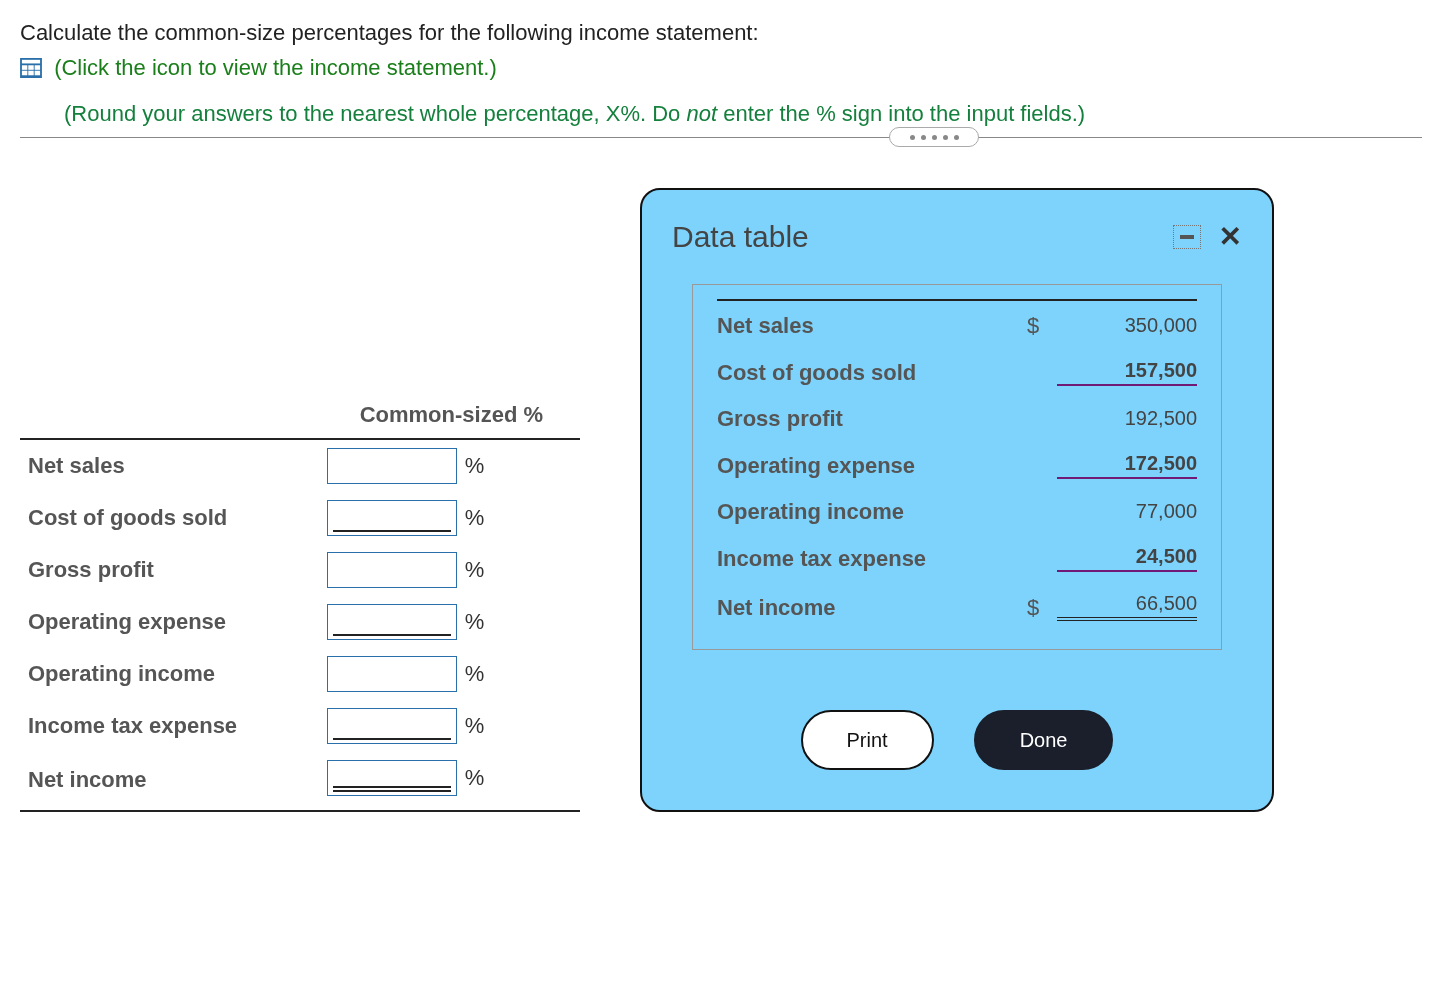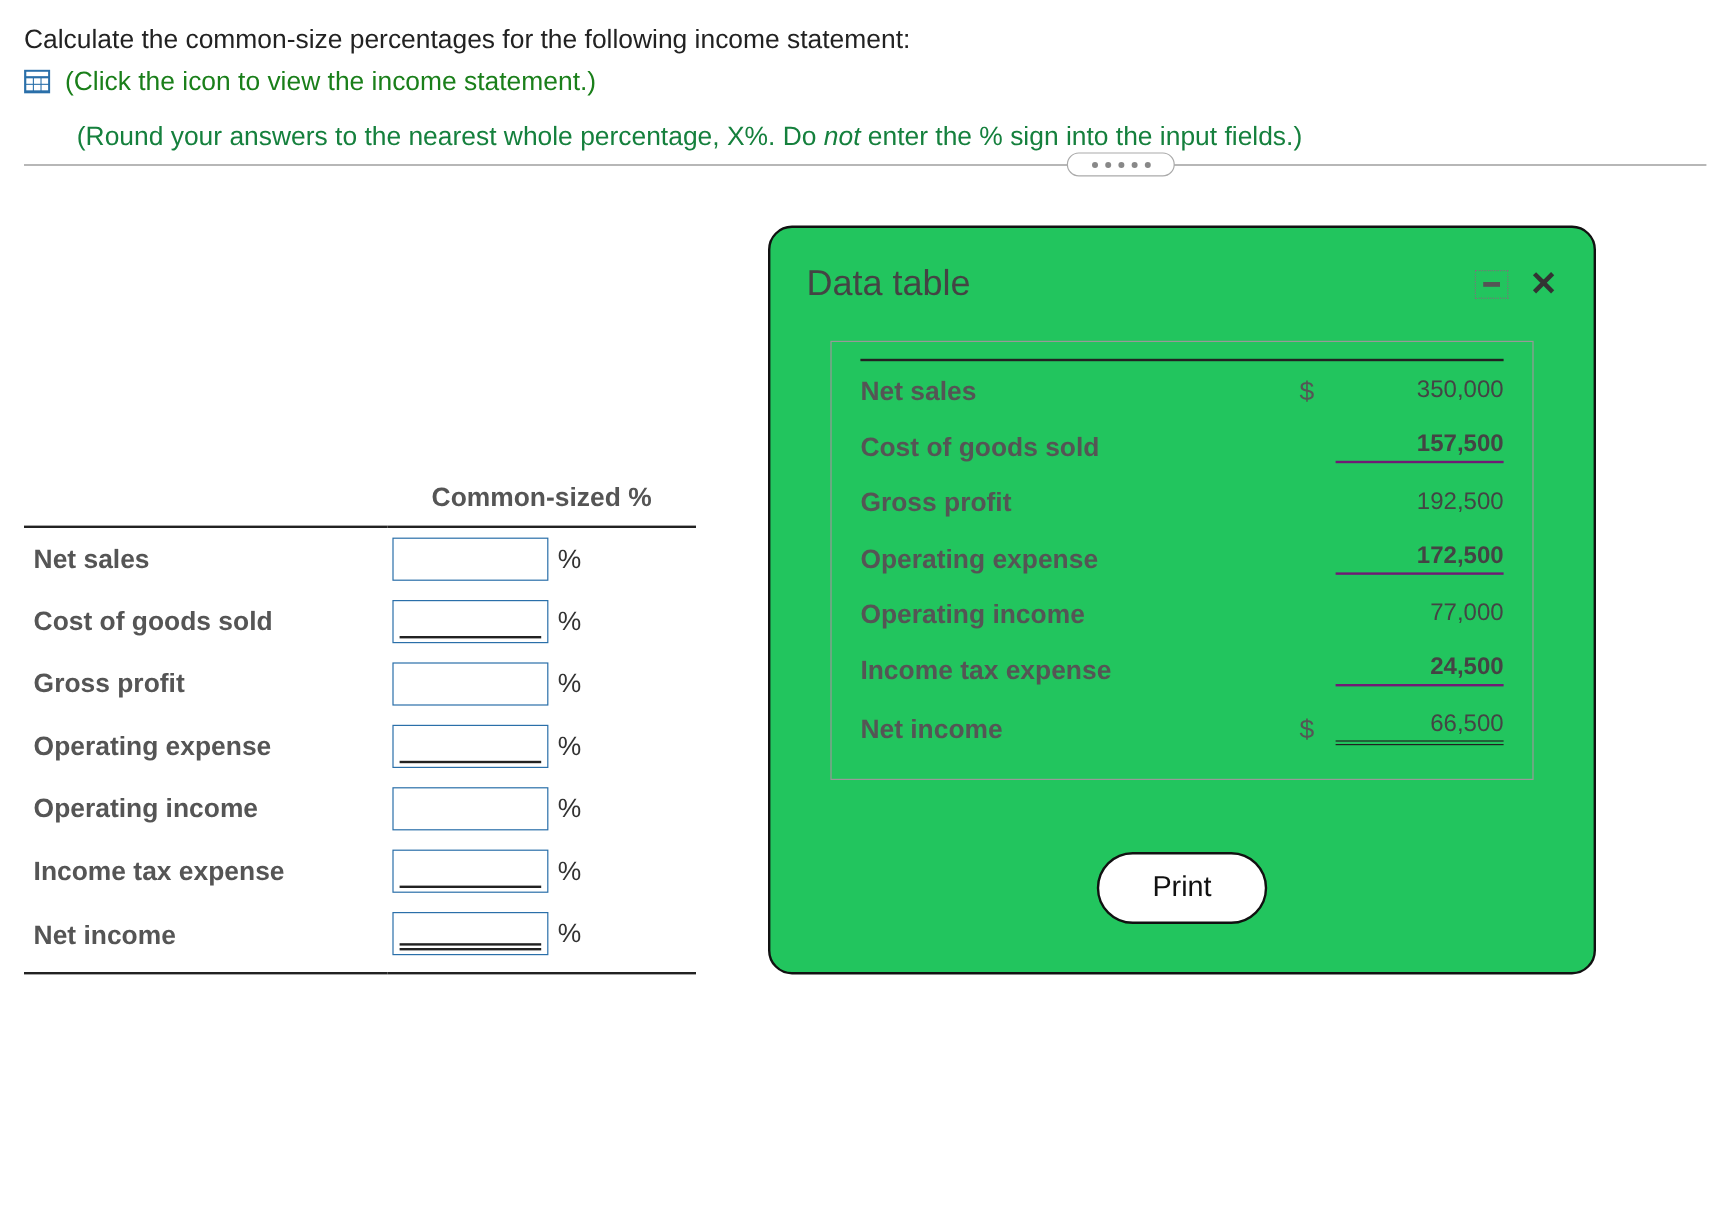--- a/index.html
+++ b/index.html
@@ -93,25 +93,25 @@
     position:absolute;
     left:6px; right:6px;
     border-bottom: 2px solid #222;
   }
   .input-wrap .u-double-1::after { bottom: 8px; }
   .input-wrap .u-double-2::after { bottom: 4px; }
   .pct-sign { margin-left: 8px; font-size: 22px; color:#333; vertical-align: middle; }
 
   .modal-col { flex: 1; }
   .modal {
-    width: 690px;
+    width: 634px;
     border: 2px solid #111;
     border-radius: 20px;
     padding: 30px 30px 40px 30px;
-    background: #22c55e;
+    background: #7dd3fc;
   }
   .modal-header { display: flex; align-items: center; justify-content: space-between; margin-bottom: 30px; }
   .modal-title { font-size: 30px; color: #444; }
   .modal-header-icons { display:flex; align-items:center; gap:18px; }
   .minimize-icon {
     width: 28px; height: 24px;
     border: 1px dotted #777;
     display: flex; align-items: center; justify-content: center;
   }
   .minimize-icon .bar { width: 14px; height: 4px; background: #555; }
@@ -129,21 +129,21 @@
   .data-val { text-align:right; color:#444; font-size:20px; padding-bottom:2px; }
   .top-rule { border-top: 2px solid #222; padding-top: 12px; }
   .underline-single { border-bottom: 2px solid #701a75; font-weight: bold; }
   .underline-double { border-bottom: 4px double #222; padding-bottom:2px; }
 
   .modal-buttons { display:flex; justify-content:center; gap:40px; }
   .btn {
     height: 60px;
     padding: 0 44px;
     border-radius: 30px;
-    font-size: 24px;
+    font-size: 20px;
     cursor: pointer;
     display:flex; align-items:center; justify-content:center;
   }
   .btn-print { background:#fff; border:2px solid #111; color:#111; }
   .btn-done { background:#1a1f2b; border:2px solid #1a1f2b; color:#fff; }
 </style>
 </head>
 <body>
 
 <div class="question-text">Calculate the common-size percentages for the following income statement:</div>
@@ -280,16 +280,17 @@
             <div class="data-label">Net income</div>
             <div class="data-currency">$</div>
             <div class="data-val-wrap">
               <div class="data-val underline-double">66,500</div>
             </div>
           </div>
         </div>
 
       <div class="modal-buttons">
         <button class="btn btn-print">Print</button>
+        <button class="btn btn-done">Done</button>
       </div>
     </div>
   </div>
 </div>
 
 </body></html>

